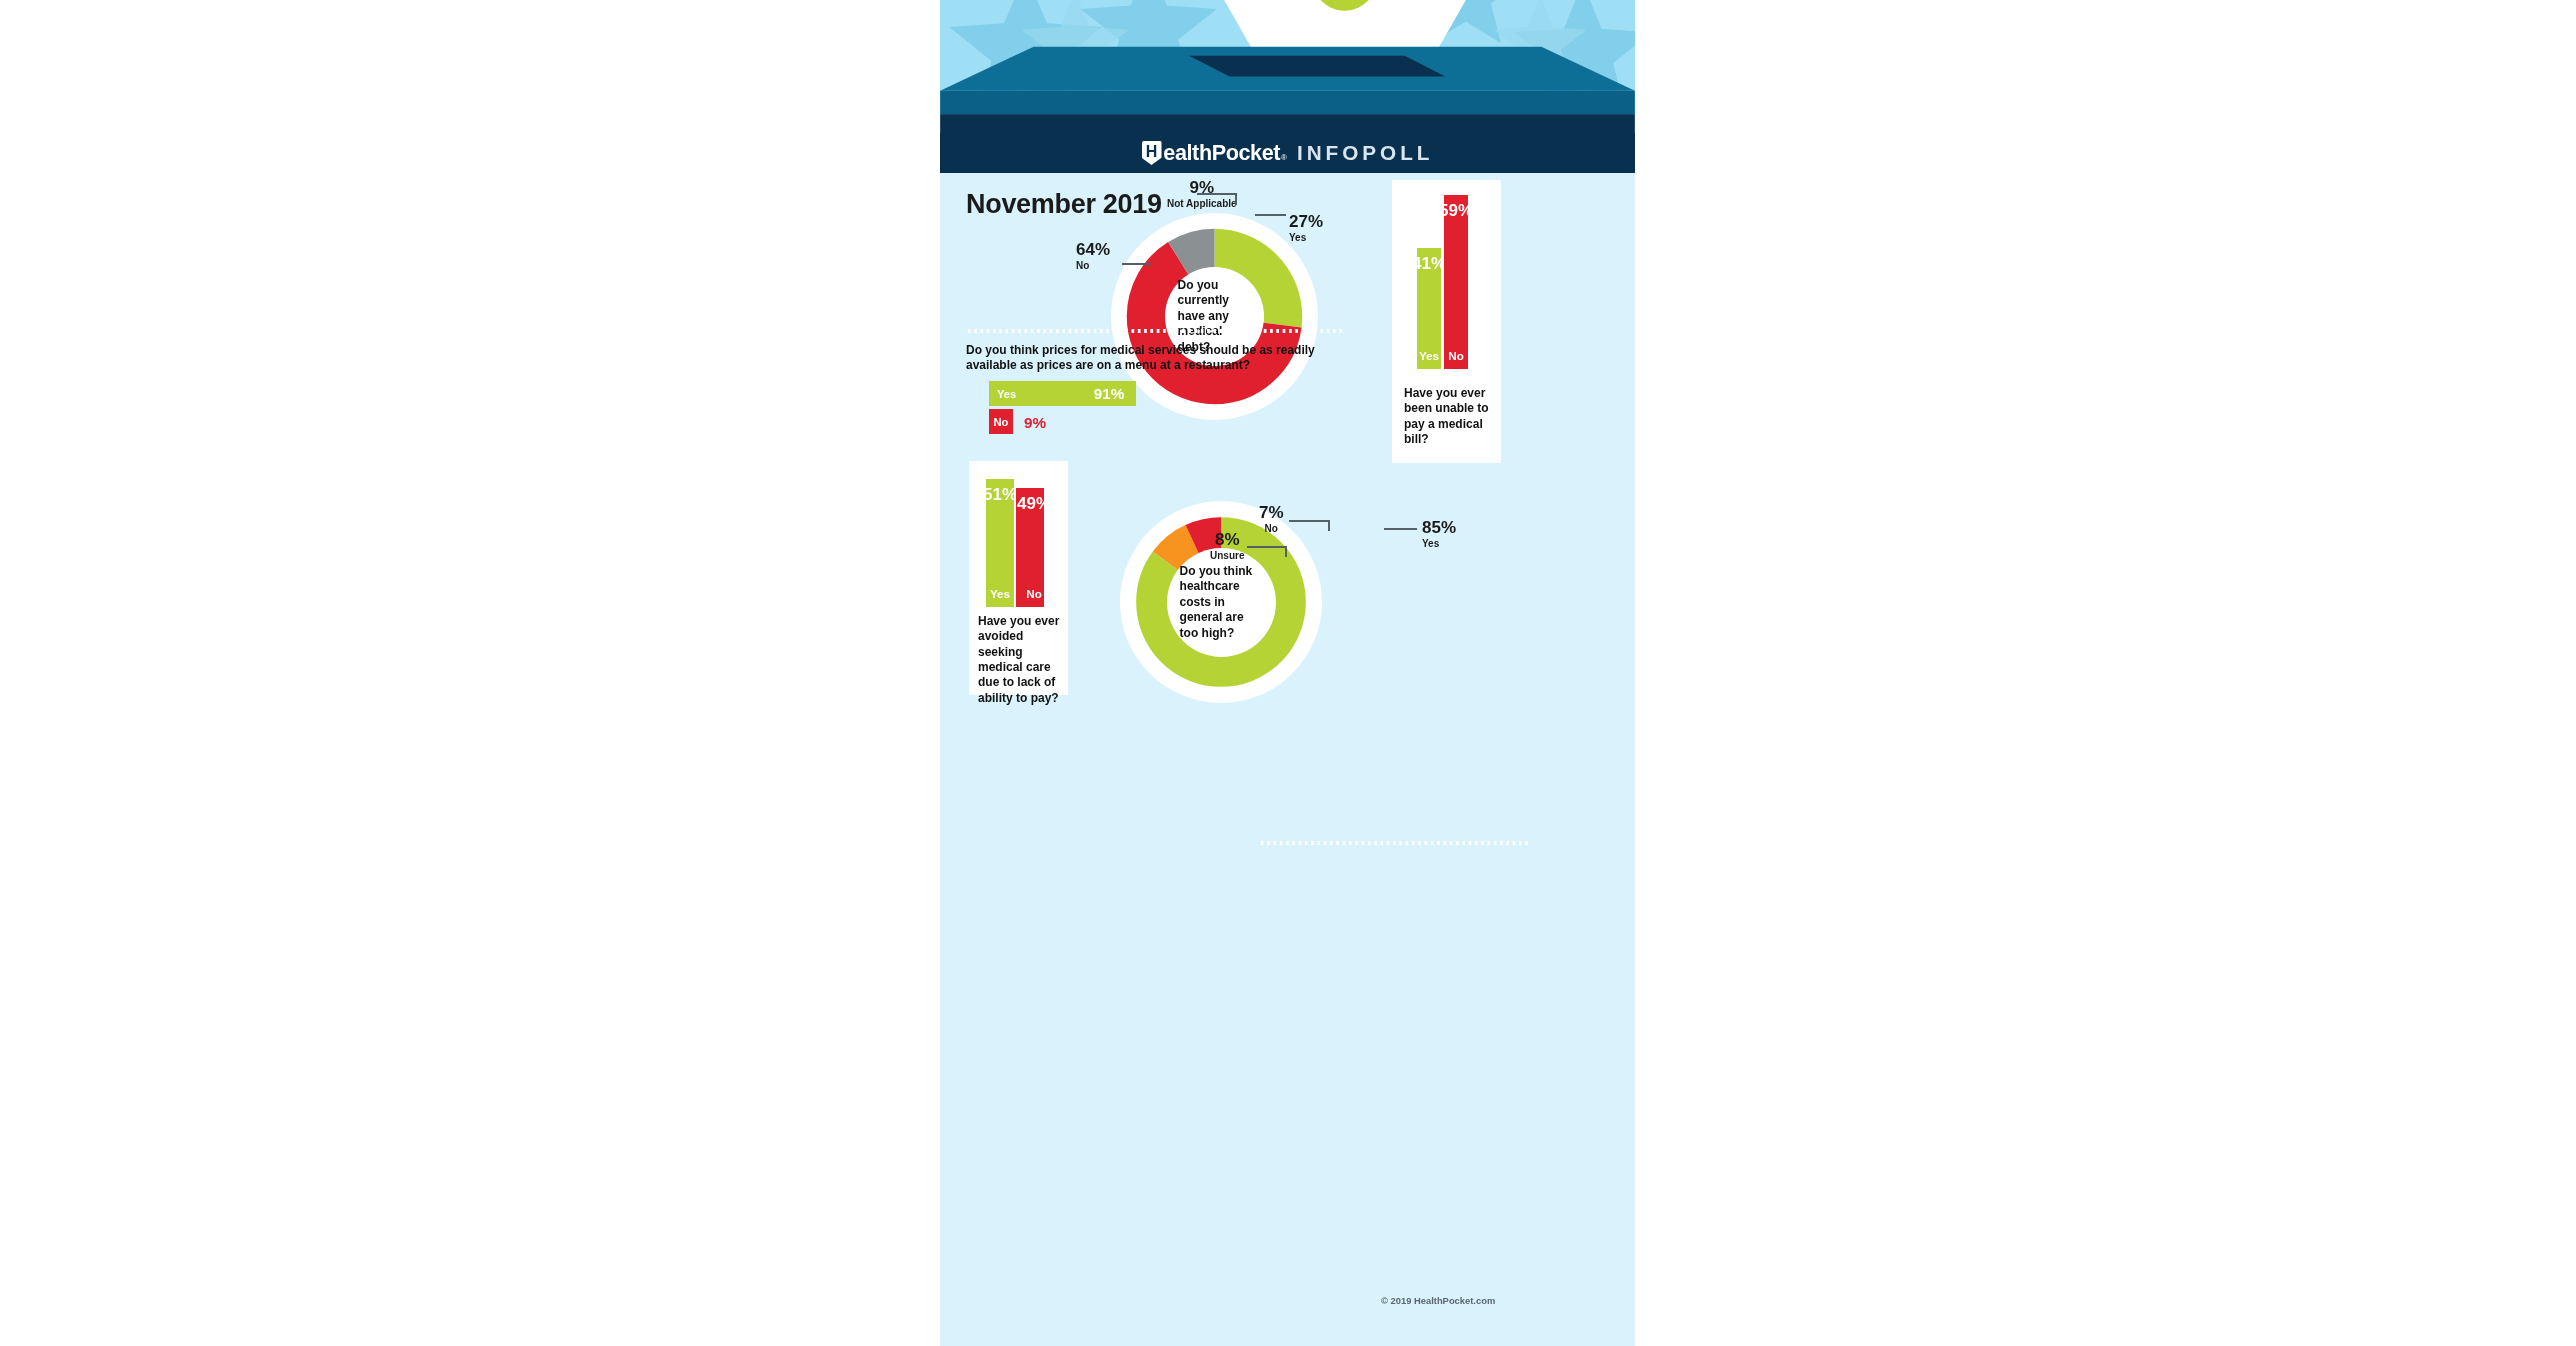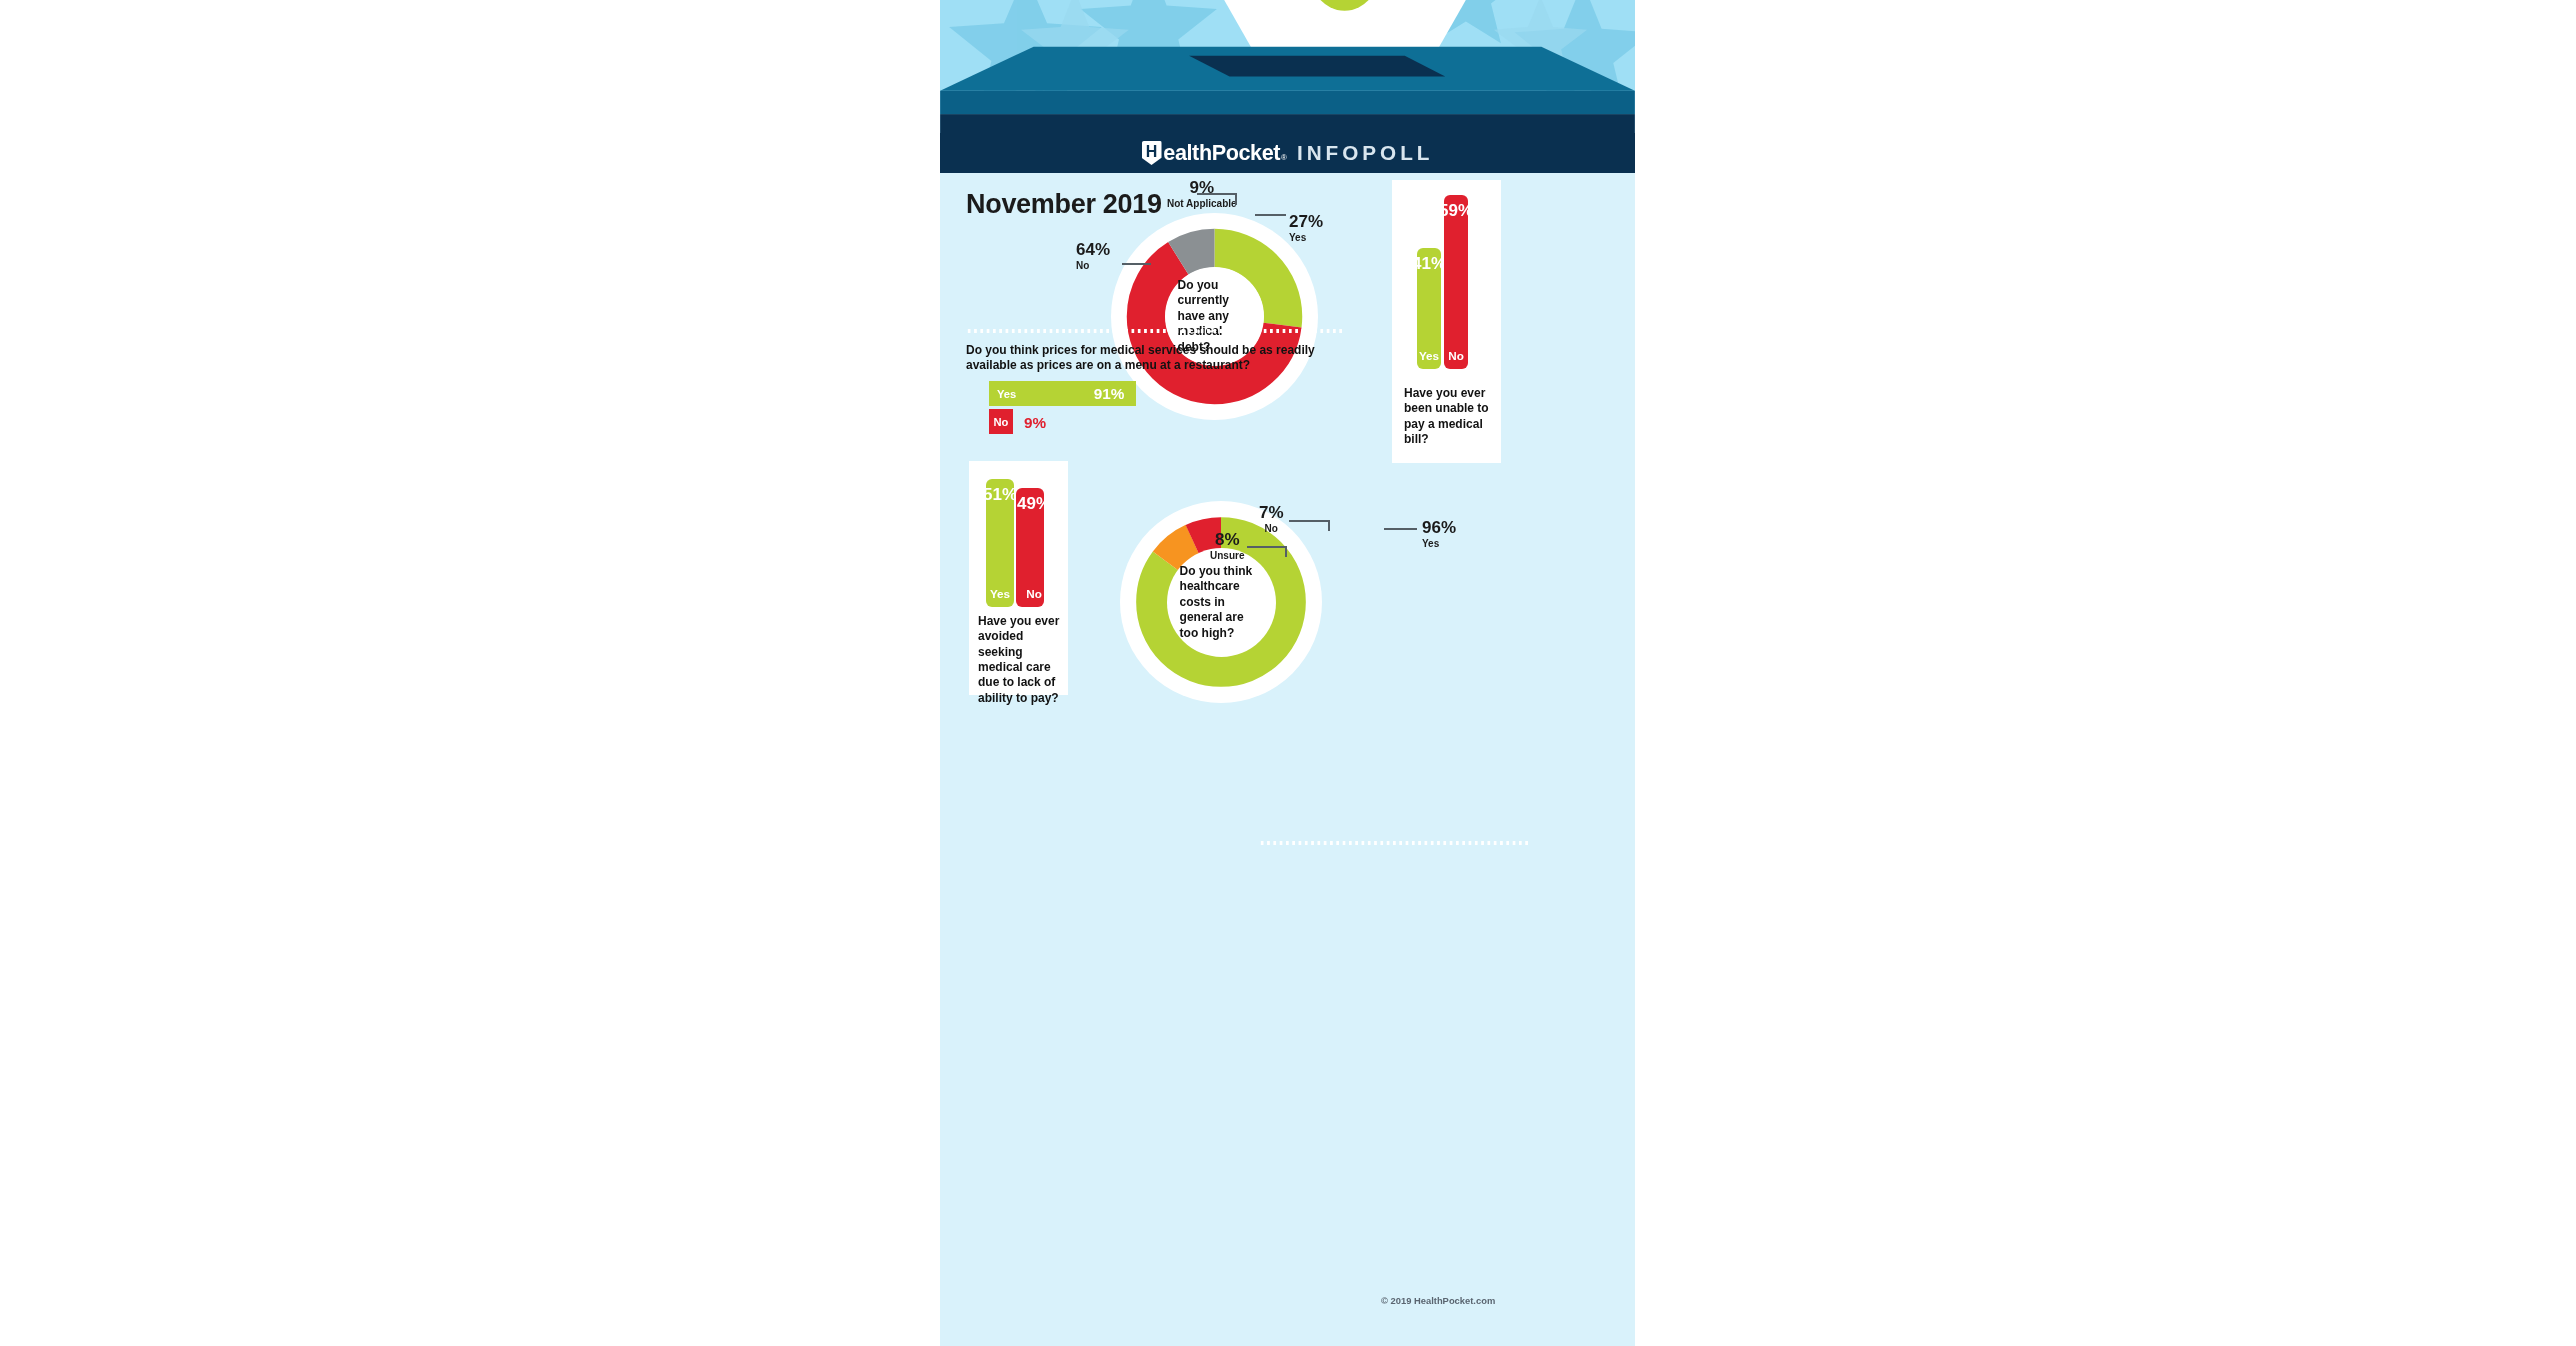--- a/index.html
+++ b/index.html
@@ -46,21 +46,21 @@
 
   
   .donut{position:absolute;}
   .donut-halo{position:absolute;border-radius:50%;background:#ffffff;}
   .donut-center{position:absolute;border-radius:50%;background:#ffffff;
                 display:flex;align-items:center;justify-content:center;}
   .donut-center .qtext{padding:0 12.6px;text-align:left;}
 
   
   .vbar{position:absolute;display:flex;flex-direction:column;justify-content:space-between;
-        align-items:center;box-sizing:border-box;border-radius:6px;}
+        align-items:center;box-sizing:border-box;}
   .vbar .val{color:#ffffff;font-size:17px;font-weight:bold;padding-top:6.3px;}
   .vbar .lbl{color:#ffffff;font-size:11.7px;font-weight:bold;padding-bottom:7.2px;}
 
   
   .hbar{position:absolute;display:flex;align-items:center;box-sizing:border-box;}
   .hbar .lbl{color:#ffffff;font-size:11.2px;font-weight:bold;padding-left:8px;}
   .hbar .val{color:#ffffff;font-size:15.3px;font-weight:bold;margin-left:auto;padding-right:11.7px;}
   .hbar-out-val{position:absolute;font-size:15.3px;font-weight:bold;color:#e0202e;}
 
   
@@ -212,21 +212,21 @@
   <div class="leader" style="left:388px;top:520px;width:1.8px;height:10.8px;"></div>
 
   <div style="position:absolute;left:270px;top:531px;text-align:center;">
     <div class="pct-big">8%</div>
     <div class="pct-sub">Unsure</div>
   </div>
   <div class="leader" style="left:307px;top:546px;width:40px;height:1.8px;"></div>
   <div class="leader" style="left:345px;top:546px;width:1.8px;height:10.8px;"></div>
 
   <div style="position:absolute;left:482px;top:519px;">
-    <div class="pct-big">96%</div>
+    <div class="pct-big">85%</div>
     <div class="pct-sub">Yes</div>
   </div>
   <div class="leader" style="left:444px;top:528px;width:33px;height:1.8px;"></div>
 
   <div class="footer" style="left:441px;top:1295px;">© 2019 HealthPocket.com</div>
 
 </div>
 
 
 </body></html>

